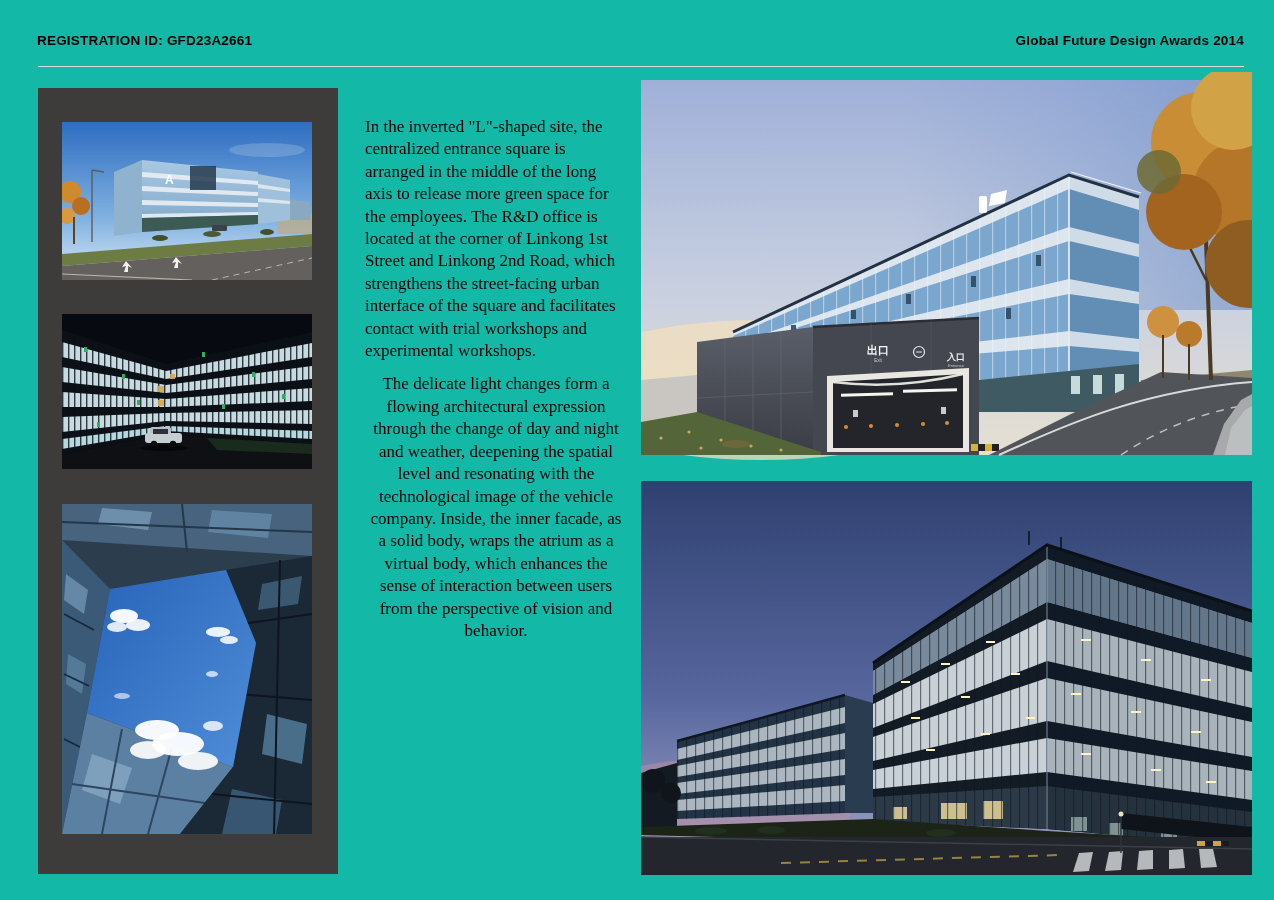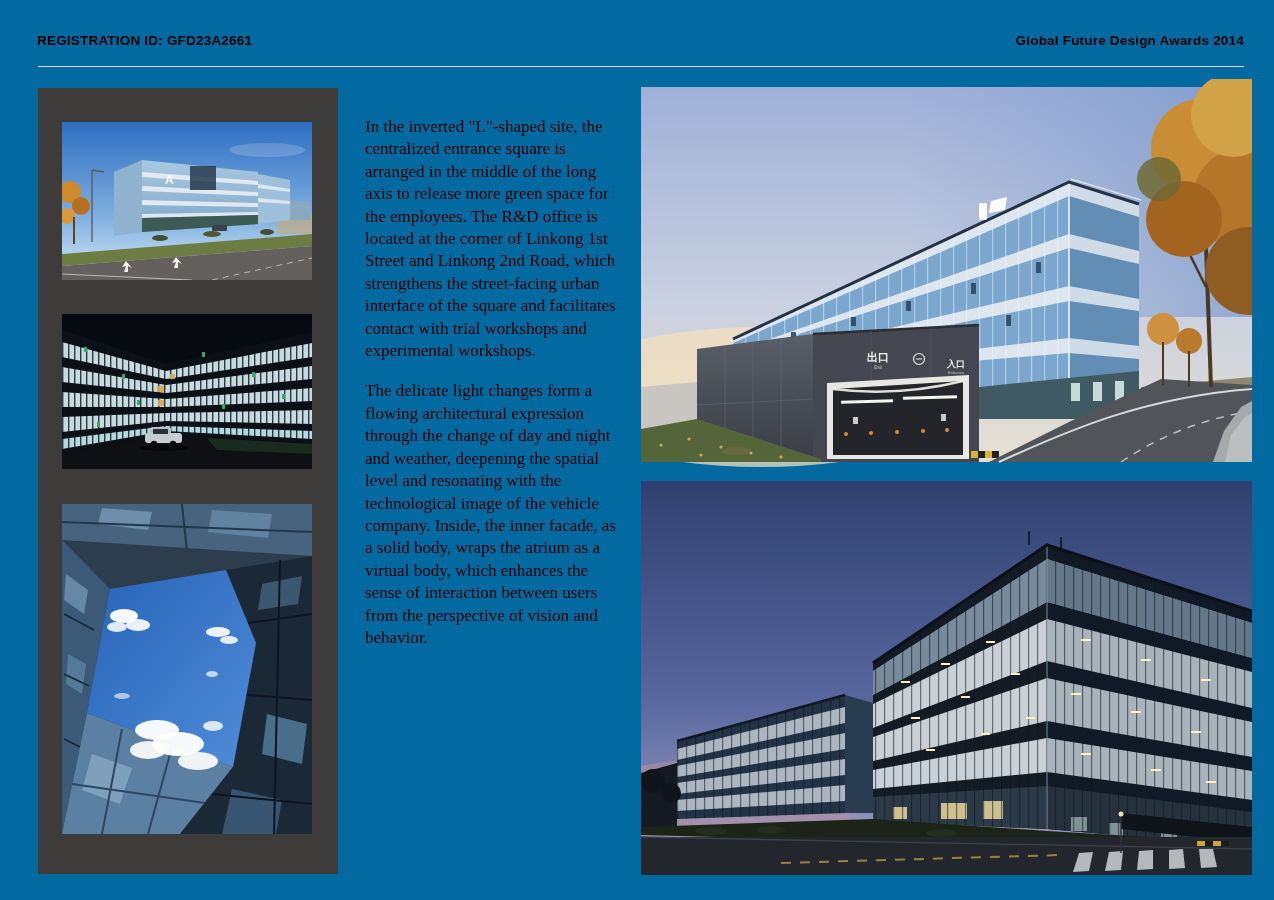--- a/index.html
+++ b/index.html
@@ -1,31 +1,31 @@
 <!DOCTYPE html>
 <html><head>
 <meta charset="utf-8">
 <style>
   html,body{margin:0;padding:0;background:#ffffff;}
-  .page{position:relative;width:1274px;height:900px;background:#0369a1;overflow:hidden;
+  .page{position:relative;width:1274px;height:900px;background:#14b8a6;overflow:hidden;
         font-family:"Liberation Sans",sans-serif;}
   .hdr-left{position:absolute;left:37px;top:33px;font-size:13.5px;font-weight:bold;color:#000;letter-spacing:.2px;}
   .hdr-right{position:absolute;right:30px;top:33px;font-size:13.5px;font-weight:bold;color:#000;letter-spacing:.2px;}
   .hdr-rule{position:absolute;left:38px;top:66px;width:1206px;border-top:1px solid #dcdcdc;height:0;}
   .sidebar{position:absolute;left:38px;top:88px;width:300px;height:786px;background:#3e3c3b;}
   .ph{position:absolute;display:block;}
   .ph svg{display:block;width:100%;height:100%;}
   .ph1{left:24px;top:34px;width:250px;height:158px;}
   .ph2{left:24px;top:226px;width:250px;height:155px;}
   .ph3{left:24px;top:416px;width:250px;height:330px;}
   .textcol{position:absolute;left:365px;top:116px;width:262px;color:#000;
            font-family:"Liberation Serif",serif;font-size:17px;line-height:22.4px;}
   .textcol p{margin:0;}
-  .textcol p + p{margin-top:18px;}
-  .ph4{position:absolute;left:641px;top:79px;width:611px;height:391px;}
+  .textcol p + p{margin-top:11px;text-align:center;}
+  .ph4{position:absolute;left:641px;top:72px;width:611px;height:391px;}
   .ph5{position:absolute;left:641px;top:481px;width:611px;height:394px;}
   .ph4 svg,.ph5 svg{display:block;width:100%;height:100%;}
   text{font-family:"Liberation Sans",sans-serif;}
 </style>
 </head>
 <body>
 
 <div class="page">
 
   <div class="hdr-left">REGISTRATION ID: GFD23A2661</div>

